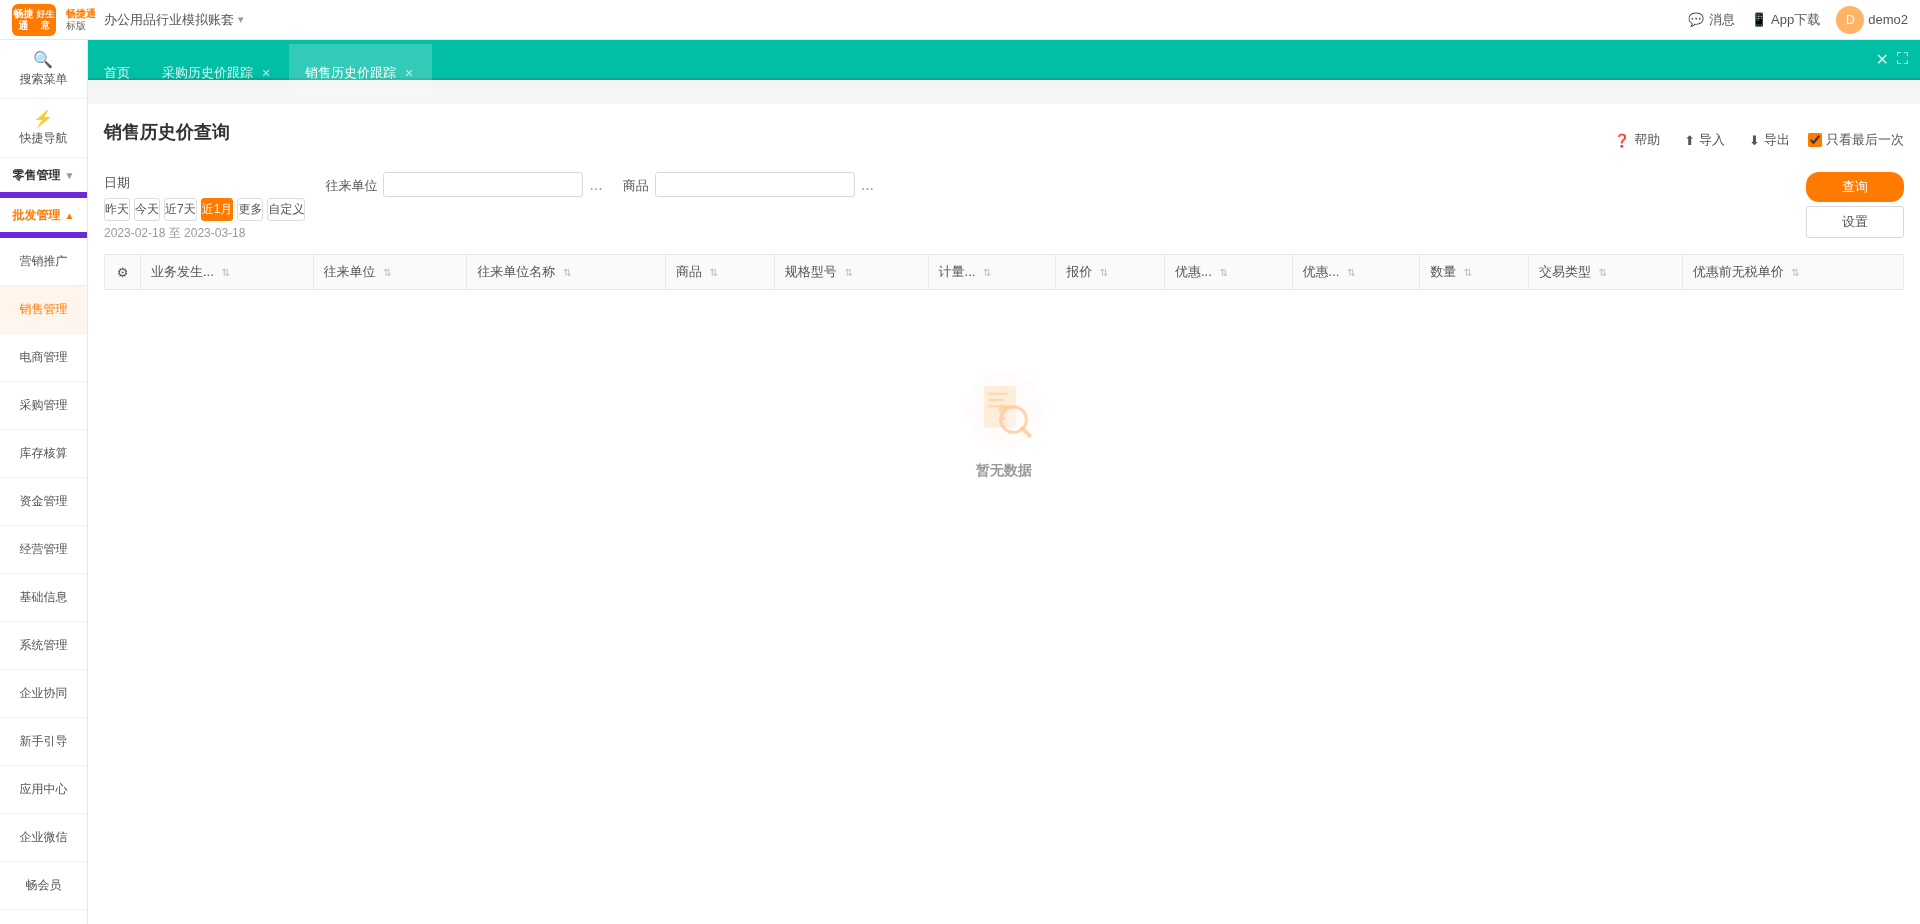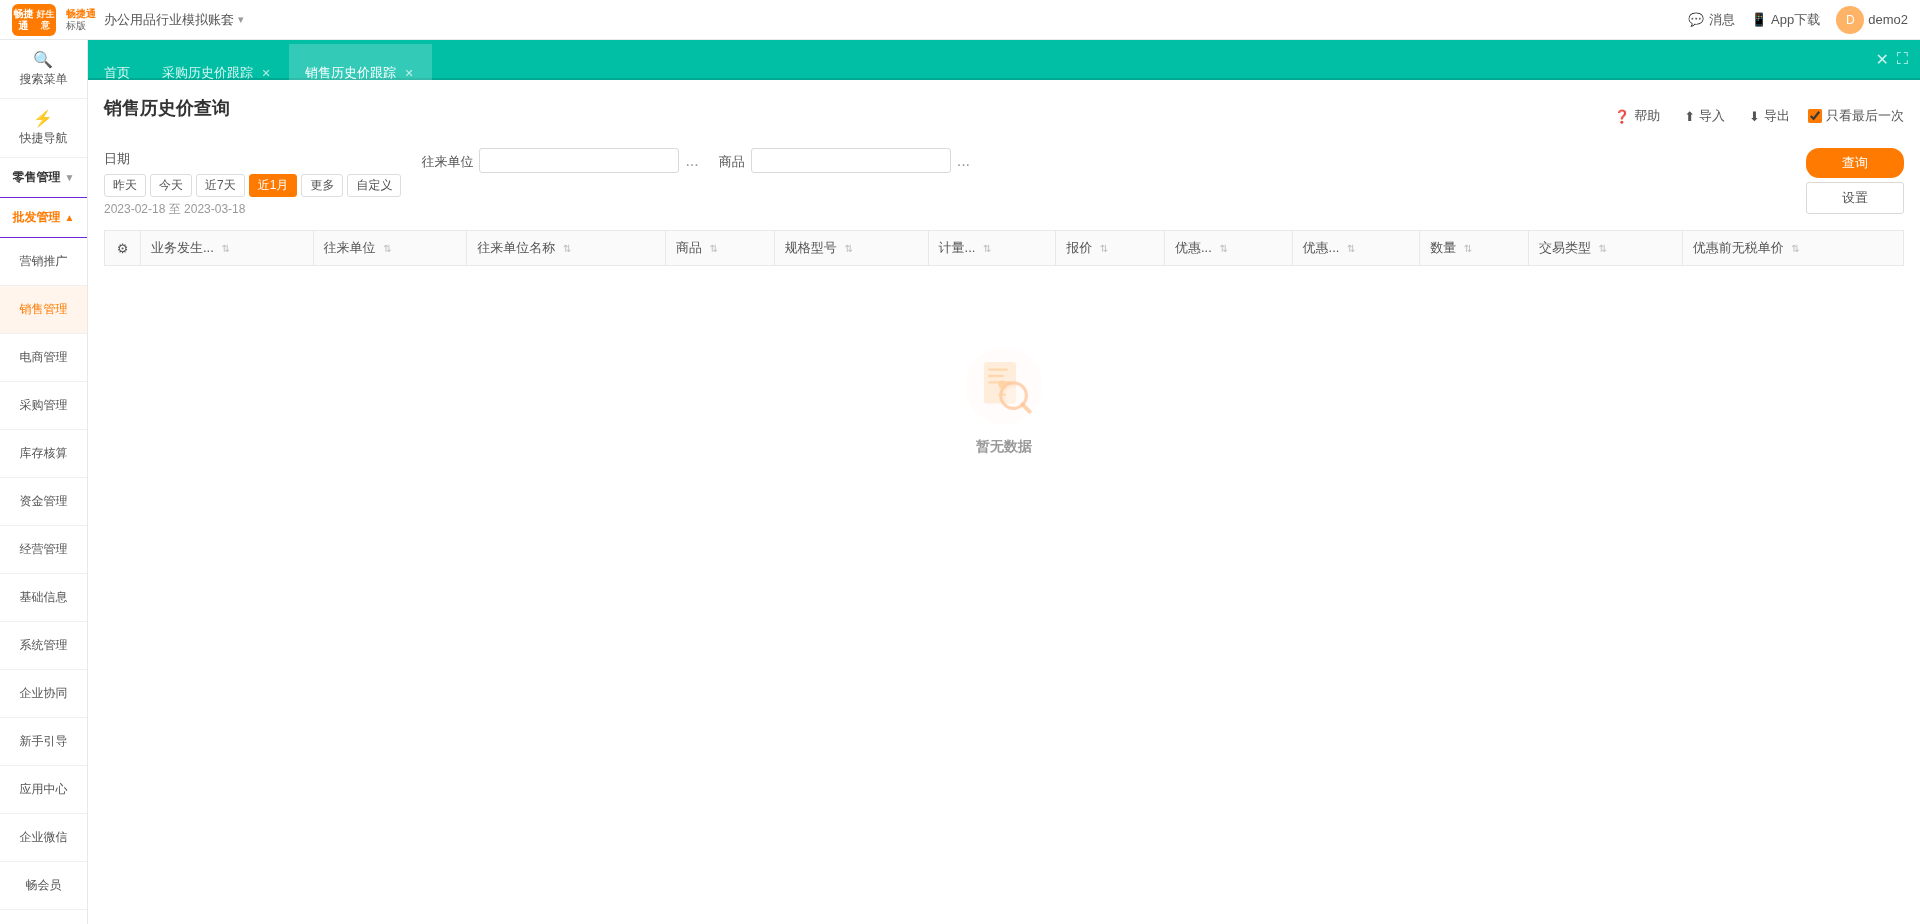--- a/index.html
+++ b/index.html
@@ -100,40 +100,41 @@
     .sidebar-item .icon { font-size: 16px; }
     .sidebar-section-header {
       display: flex;
       align-items: center;
       justify-content: center;
       padding: 8px 4px;
       cursor: pointer;
       color: #333;
       font-size: 12px;
       font-weight: bold;
-      border-bottom: 1px solid #6d28d9;
+      border-bottom: 6px solid #6d28d9;
       min-height: 40px;
       gap: 4px;
     }
     .sidebar-section-header.expanded { color: #ff7a00; }
 
     
     .content-area {
       flex: 1;
       display: flex;
       flex-direction: column;
       overflow: hidden;
     }
 
     
     .page-content {
       flex: 1;
       background: #fff;
       overflow: auto;
       padding: 16px;
+      margin-top: 24px;
     }
 
     .page-title {
       font-size: 18px;
       font-weight: bold;
       color: #333;
       margin-bottom: 16px;
     }
     .filter-group {
       display: flex;
@@ -151,21 +152,21 @@
       display: flex;
       flex-direction: column;
       gap: 4px;
     }
     .filter-buttons {
       display: flex;
       align-items: center;
       gap: 4px;
     }
     .filter-btn {
-      padding: 2px 8px;
+      padding: 2px 0;
       border: 1px solid #ddd;
       border-radius: 3px;
       cursor: pointer;
       font-size: 12px;
       color: #555;
       background: #fff;
       white-space: nowrap;
     }
     .filter-btn.active {
       background: #ff7a00;

